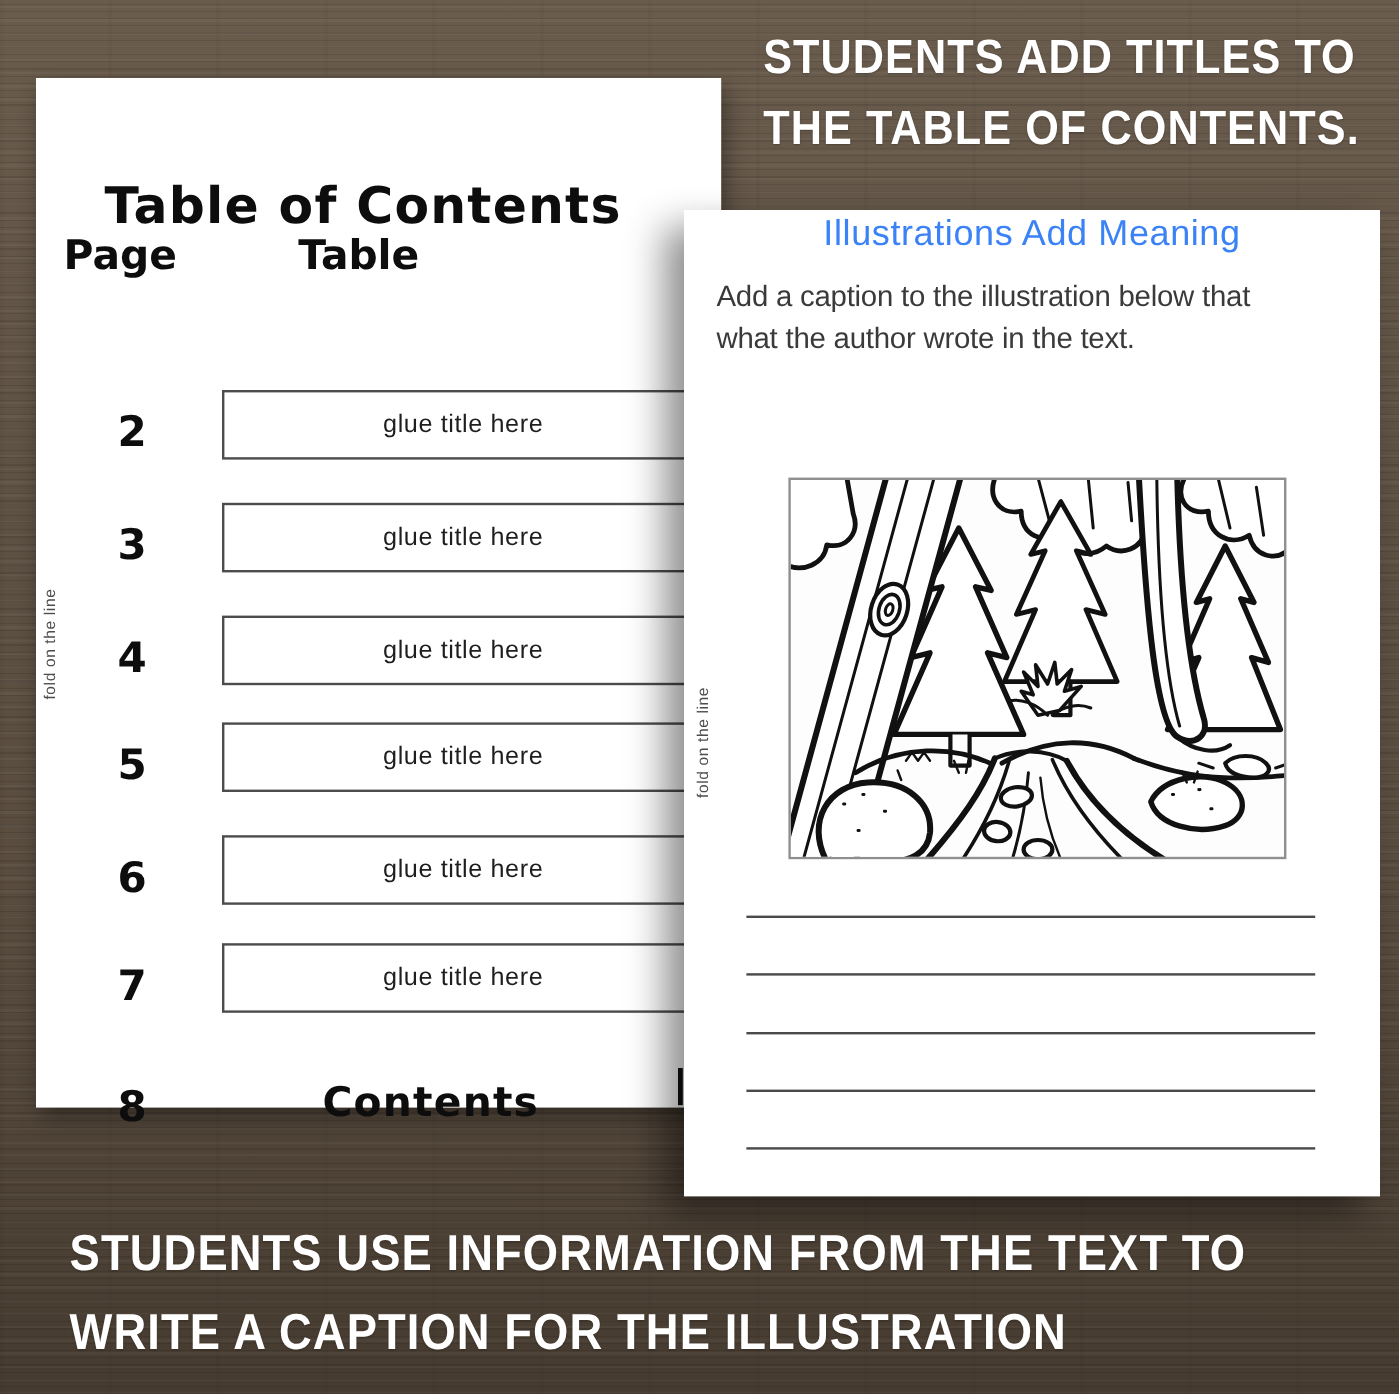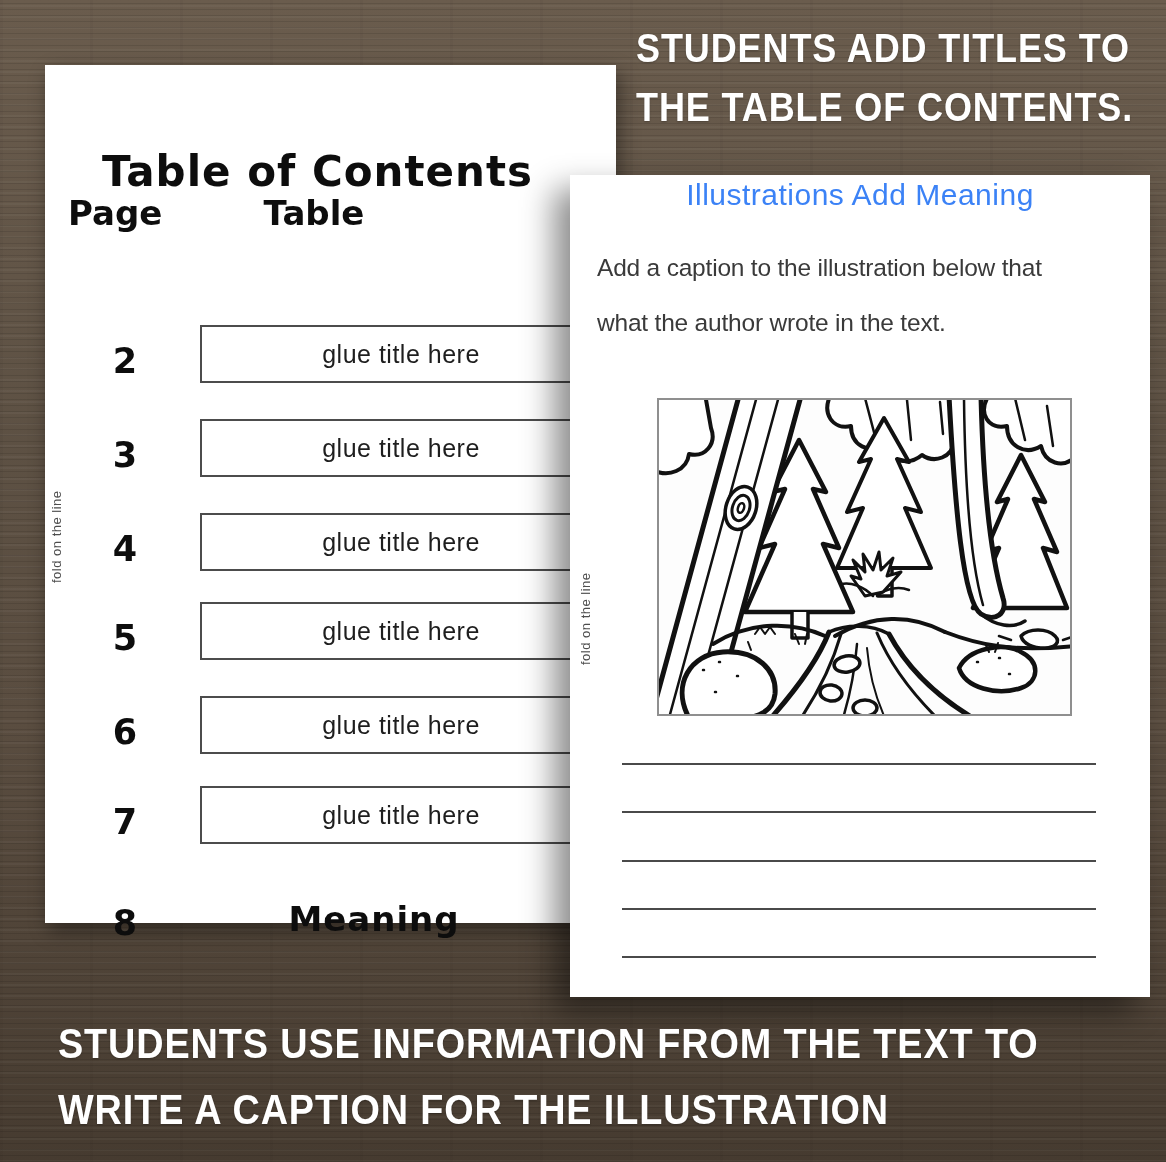--- a/index.html
+++ b/index.html
@@ -14,21 +14,20 @@
       repeating-linear-gradient(90deg, rgba(0,0,0,0.03) 0px 3px, rgba(0,0,0,0) 3px 90px),
       linear-gradient(180deg, #6a5c4d 0%, #60534545 38%, #5a4d40 62%, #463b30 100%);
   }
   .page{
     position:absolute;
     background:#ffffff;
   }
   #toc-page{
     left:30px; top:65px; width:571px; height:858px;
     box-shadow:4px 8px 18px rgba(0,0,0,0.40);
-    margin-left:15px;
   }
   #caption-page{
     left:570px; top:175px; width:580px; height:822px;
     box-shadow:-16px 14px 30px rgba(0,0,0,0.45);
   }
   
   .overlay-line{
     position:absolute;
     color:#ffffff;
     font-weight:bold;
@@ -65,21 +64,21 @@
     display:flex; align-items:center; justify-content:center;
     font-size:35px; font-weight:bold; color:#0d0d0d;
     font-family:"DejaVu Sans", sans-serif; padding-top:14px;
   }
   .toc-row .glue-box{
     position:absolute; left:155px; top:0; width:402px; height:58px;
     border:2px solid #4c4c4c;
     display:flex; align-items:center; justify-content:center;
   }
   .toc-row .glue-box span{
-    font-size:25px; color:#1e1e1e; letter-spacing:0.5px;
+    font-size:21px; color:#1e1e1e; letter-spacing:0.5px;
   }
   #row-2{ top:260px; } #row-3{ top:354px; } #row-4{ top:448px; }
   #row-5{ top:537px; } #row-6{ top:631px; } #row-7{ top:721px; }
   #row-8{ top:822px; height:64px; }
   #row-8 .glossary{
     position:absolute; left:129px; top:0; width:400px; height:64px;
     display:flex; align-items:center; justify-content:center;
     font-size:34px; font-weight:bold; color:#0d0d0d;
     font-family:"DejaVu Sans", sans-serif; letter-spacing:1px;
   }
@@ -100,21 +99,21 @@
   .cap-title{
     position:absolute; left:0; top:3px; width:580px;
     text-align:center; font-size:30px; color:#3b82f6;
     font-family:"Liberation Sans", sans-serif; letter-spacing:0.5px;
   }
   .cap-instructions{
     position:absolute; left:27px; top:56px; width:548px;
     font-size:24.5px; color:#3a3a3a; line-height:34.5px;
     letter-spacing:-0.2px;
   }
-  .cap-instructions div{ white-space:nowrap;margin-top:20px; }
+  .cap-instructions div{ white-space:nowrap; }
   .illustration-frame{
     position:absolute; left:87px; top:223px; width:415px; height:318px;
     border:2px solid #8f8f8f; background:#fdfdfd; overflow:hidden;
   }
   .write-line{
     position:absolute; left:52px; width:474px; height:0;
     border-top:2.5px solid #4a4a4a;
   }
   #wl-0{ top:588px; } #wl-1{ top:636px; } #wl-2{ top:685px; }
   #wl-3{ top:733px; } #wl-4{ top:781px; }
@@ -161,21 +160,21 @@
       </div>
   </div>
   <div class="toc-row" id="row-7">
     <div class="row-num">7</div>
     <div class="glue-box">
         <span>glue title here</span>
       </div>
   </div>
   <div class="toc-row" id="row-8">
     <div class="row-num">8</div>
-    <div class="glossary">Meaning</div>
+    <div class="glossary">Contents</div>
   </div>
 
   <div class="fold-label" id="toc-fold">fold on the line</div>
   <div class="cutoff-mark"></div>
 </div>
 
 <div class="page" id="caption-page">
   <div class="cap-title">Illustrations Add Meaning</div>
 
   <div class="cap-instructions">

